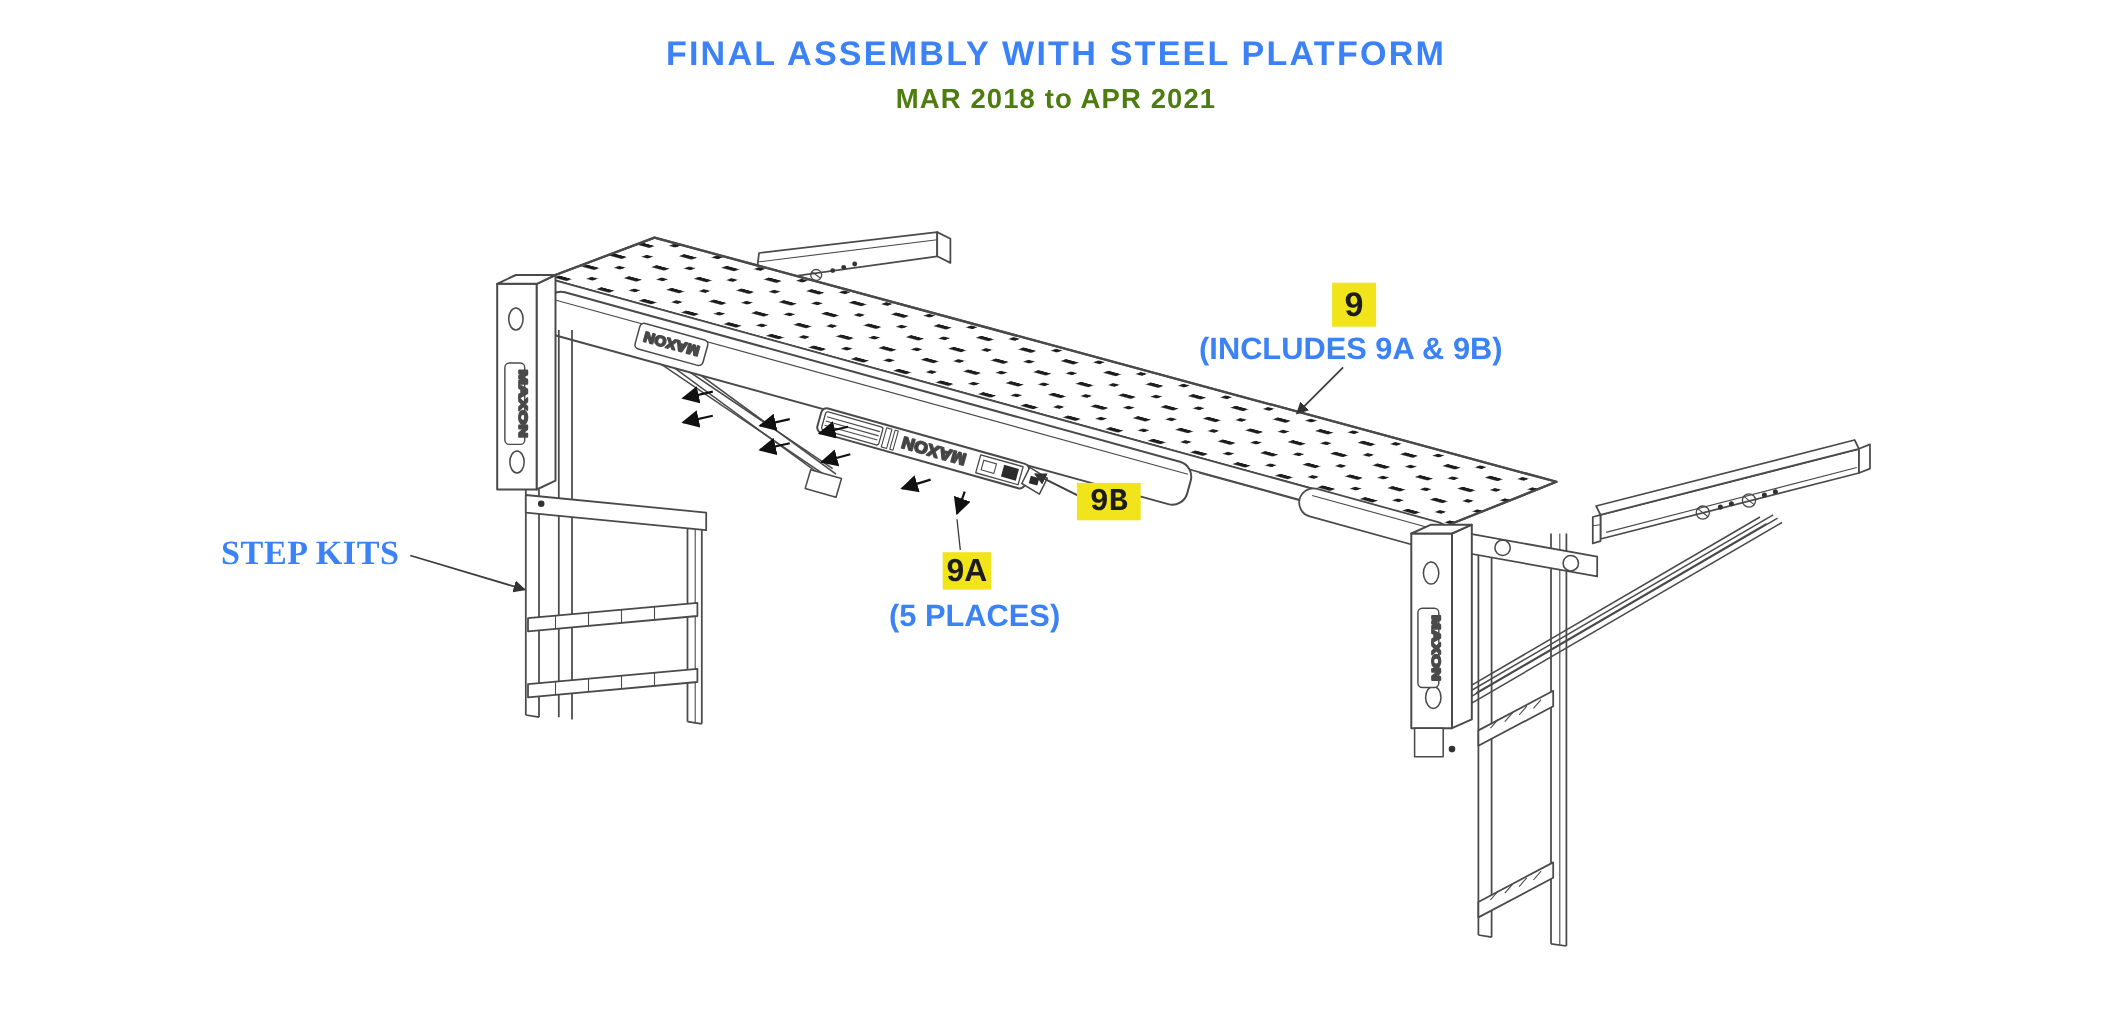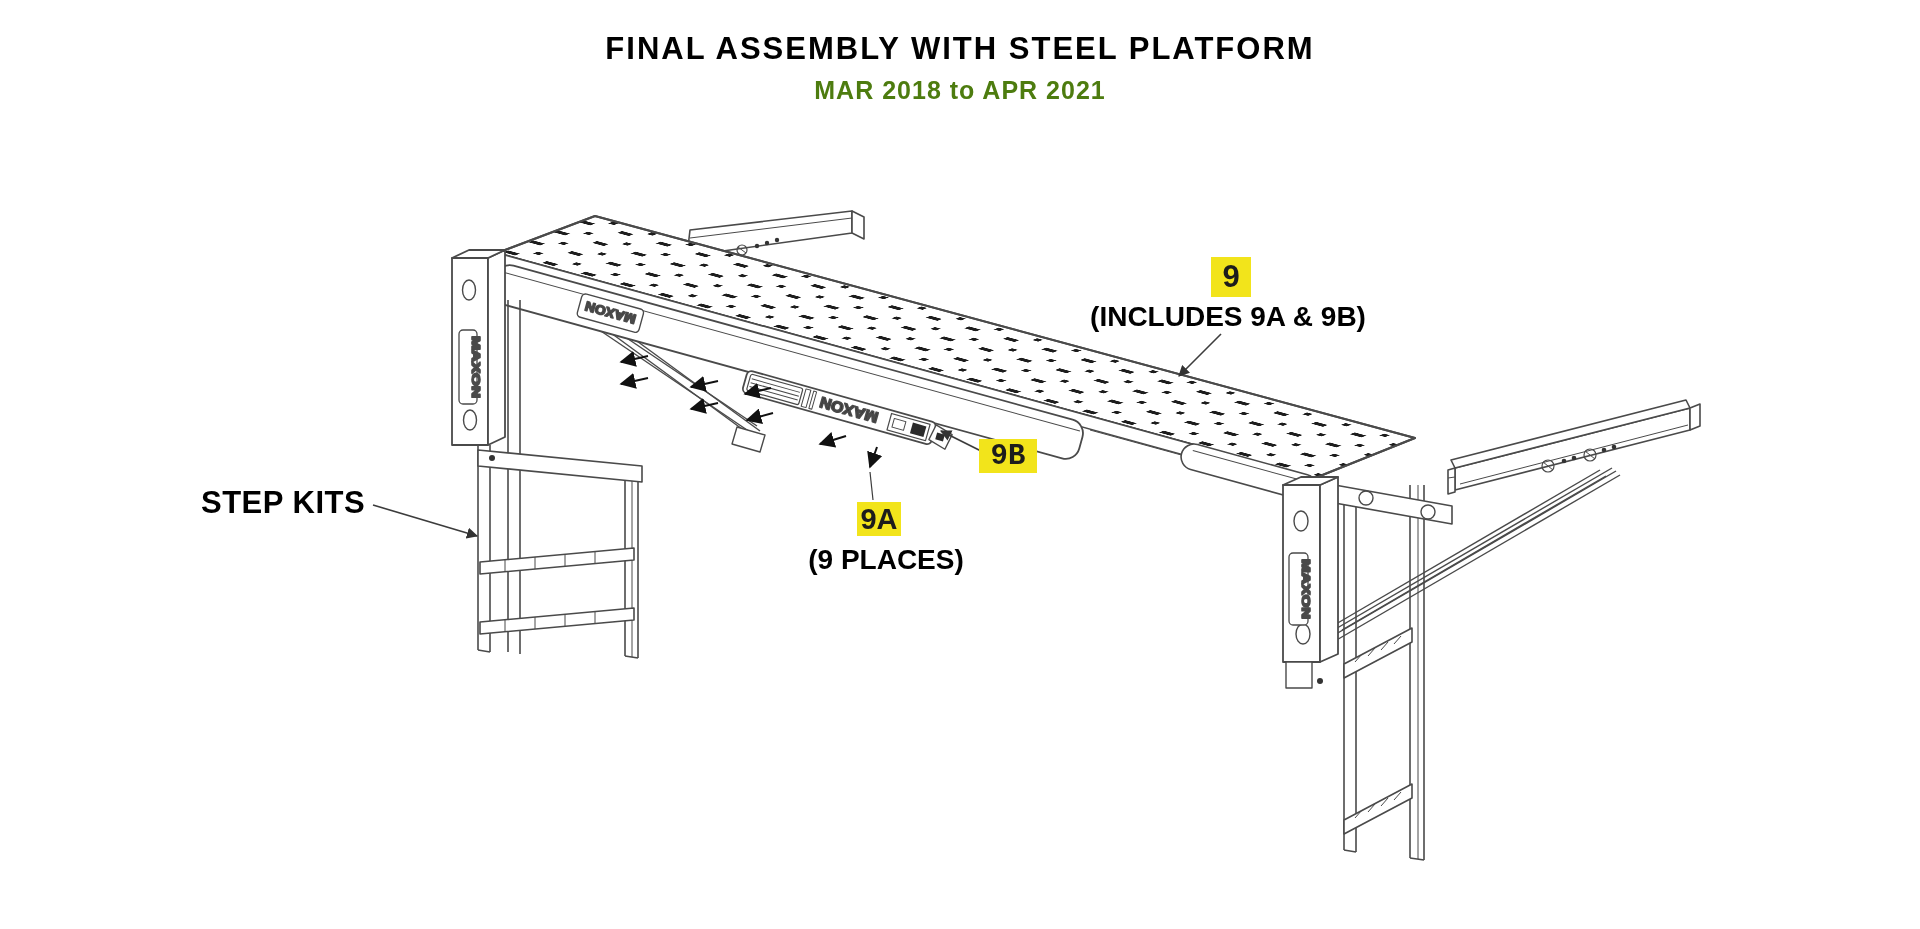--- a/index.html
+++ b/index.html
@@ -1,23 +1,23 @@
 <!DOCTYPE html>
 <html><head>
 <meta charset="utf-8">
 <style>
   html,body{margin:0;padding:0;background:#ffffff;}
   body{width:1920px;height:929px;overflow:hidden;position:relative;
        font-family:"Liberation Sans",sans-serif;}
   .stage{position:absolute;left:0;top:0;width:1920px;height:929px;}
   svg{position:absolute;left:0;top:0;}
-  .lbl{position:absolute;font-weight:bold;color:#000000;line-height:1;white-space:nowrap;}
+  .lbl{position:absolute;font-weight:bold;color:#3b82f6;line-height:1;white-space:nowrap;}
   .title{left:0;right:0;top:33px;text-align:center;font-size:31px;letter-spacing:2px;}
   .subtitle{left:0;right:0;top:78px;text-align:center;font-size:25px;letter-spacing:1px;color:#4d7c0f;}
-  .stepkits{left:201px;top:487px;font-size:31px;letter-spacing:.5px;}
+  .stepkits{left:201px;top:487px;font-size:31px;letter-spacing:.5px;font-family:Liberation Serif, serif;}
   .badge{position:absolute;background:#f2e41b;color:#1c1c1c;font-weight:bold;
          display:flex;align-items:center;justify-content:center;}
   .badge9{left:1211px;top:257px;width:40px;height:40px;font-size:31px;}
   .badge9b{left:979px;top:439px;width:58px;height:34px;font-size:29px;font-family:Liberation Mono, monospace;}
   .badge9a{left:857px;top:502px;width:44px;height:34px;font-size:29px;}
   .note9{left:1078px;top:303px;width:300px;text-align:center;font-size:28px;}
   .note9a{left:800px;top:546px;width:172px;text-align:center;font-size:28px;}
   .brandtext{font-weight:bold;fill:#2e2e2e;font-family:"Liberation Sans",sans-serif;}
 </style>
 </head>
@@ -227,15 +227,15 @@
 <div class="lbl title">FINAL ASSEMBLY WITH STEEL PLATFORM</div>
 <div class="lbl subtitle">MAR 2018 to APR 2021</div>
 <div class="lbl stepkits">STEP KITS</div>
 
 <div class="badge badge9">9</div>
 <div class="lbl note9">(INCLUDES 9A &amp; 9B)</div>
 
 <div class="badge badge9b">9B</div>
 
 <div class="badge badge9a">9A</div>
-<div class="lbl note9a">(9 PLACES)</div>
+<div class="lbl note9a">(5 PLACES)</div>
 
 </div>
 
 </body></html>

